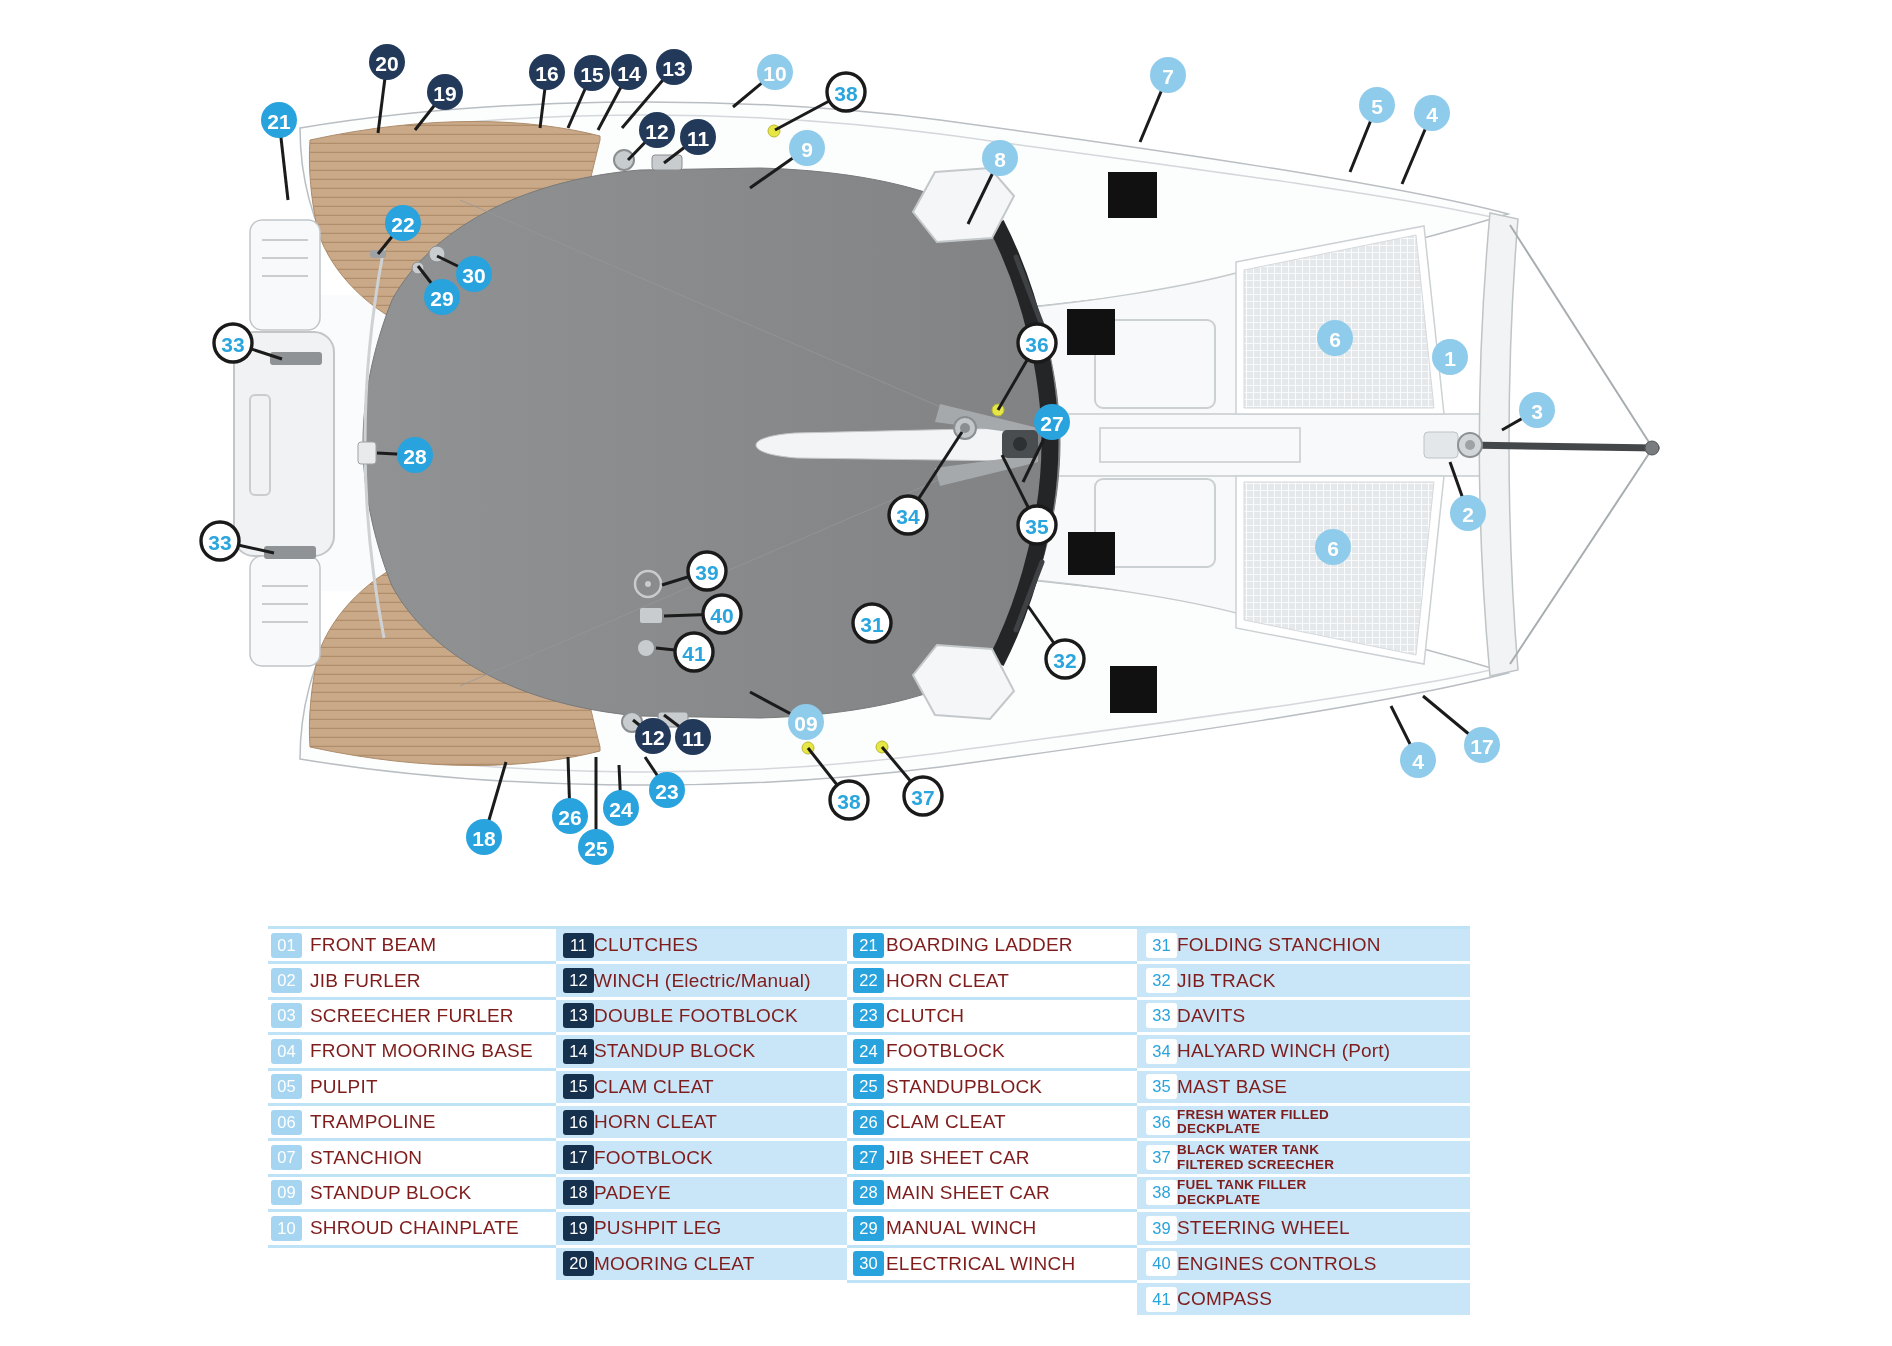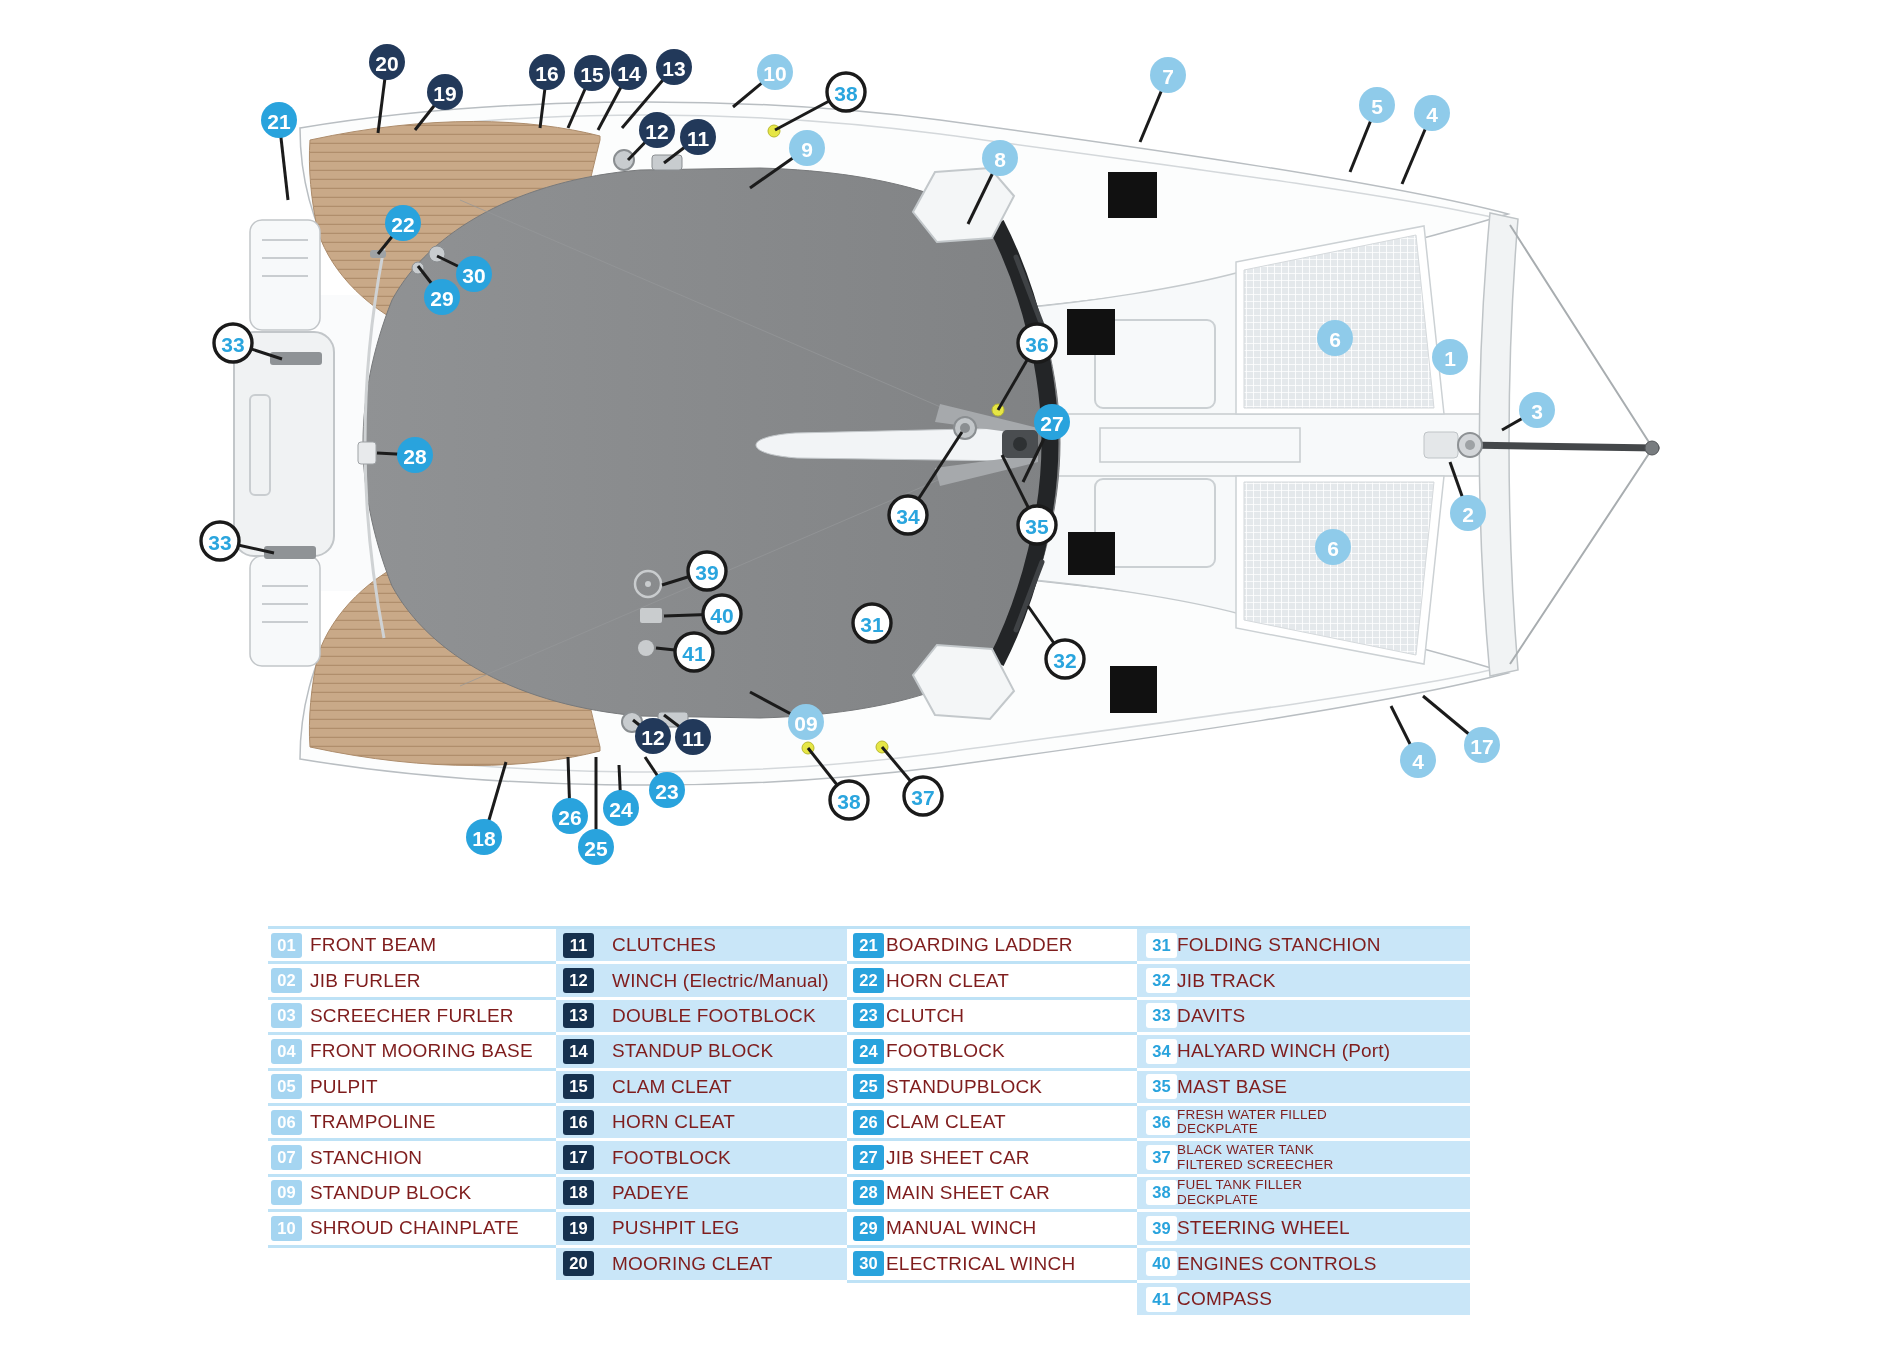--- a/index.html
+++ b/index.html
@@ -6,30 +6,30 @@
   #canvas{position:relative;width:1892px;height:1346px;background:#fff;
           font-family:"Liberation Sans",sans-serif;overflow:hidden;padding-left:19px;}
   #boat-svg{position:absolute;left:0;top:0;}
   #legend{position:absolute;left:268px;top:926px;width:1202px;display:flex;
           border-top:3px solid #BEE2F6;}
   .lcol{display:flex;flex-direction:column;}
   .lrow{height:32.4px;border-bottom:3px solid #fff;display:flex;align-items:center;}
   .row-white{background:#ffffff;border-bottom-color:#BEE2F6;}
   .row-blue{background:#C9E6F8;border-bottom-color:#ffffff;}
   .badge{width:31px;height:25px;border-radius:3px;display:flex;align-items:center;
-         justify-content:center;font-weight:bold;font-size:16.5px;flex:0 0 auto;}
+         justify-content:center;font-weight:normal;font-size:16.5px;flex:0 0 auto;}
   .b-light{background:#A5D5F1;color:#fff;}
   .b-navy{background:#16314E;color:#fff;}
   .b-bright{background:#29A3DD;color:#fff;}
   .b-white{background:#ffffff;color:#29A3DD;}
   .llabel{color:#7f1d1d;font-size:19px;letter-spacing:.2px;white-space:pre-line;}
-  .llabel.two-line{font-size:13.5px;line-height:1.07;font-weight:normal;}
+  .llabel.two-line{font-size:13.5px;line-height:1.07;font-weight:bold;}
   
   .c1 .badge{margin-left:3px}  .c1 .llabel{margin-left:8px}
-  .c2 .badge{margin-left:7px}  .c2 .llabel{margin-left:18px}
+  .c2 .badge{margin-left:7px}  .c2 .llabel{margin-left:0}
   .c3 .badge{margin-left:6px}  .c3 .llabel{margin-left:2px}
   .c4 .badge{margin-left:9px}  .c4 .llabel{}
   .callout-num{font-weight:bold;font-size:21px;}
 </style>
 </head>
 <body>
 
 <div id="canvas">
 
   <svg id="boat-svg" width="1892" height="920" viewBox="0 0 1892 920">

